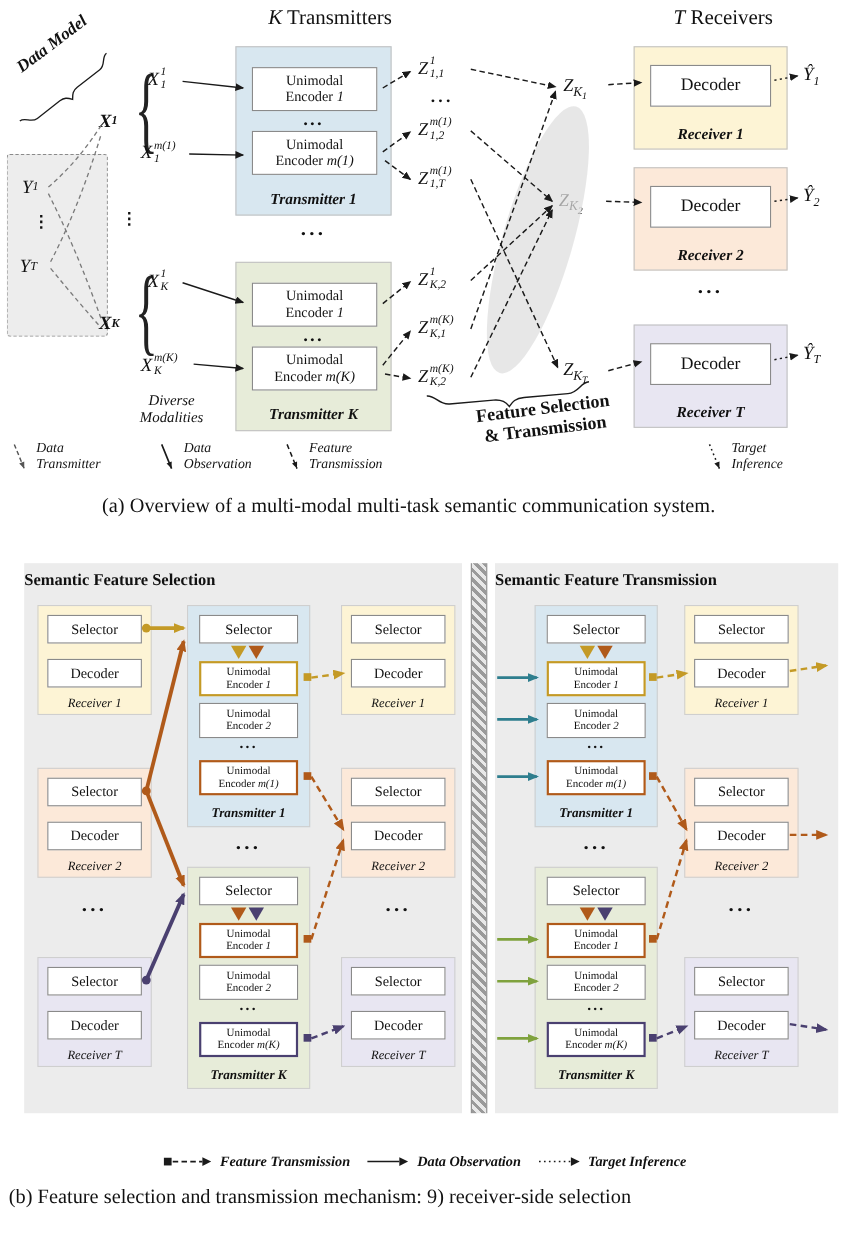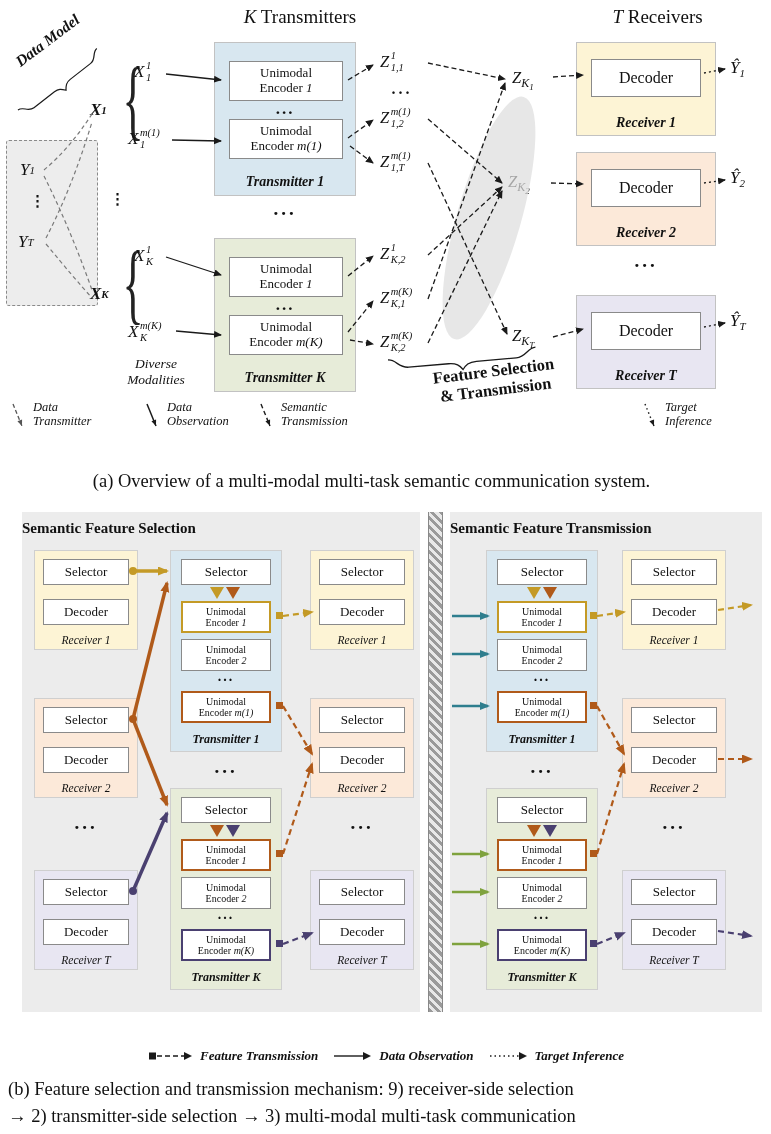--- a/index.html
+++ b/index.html
@@ -265,33 +265,33 @@
       </svg>
       <div class="txt"><span>Data</span><br><span>Observation</span></div>
     </div>
     <div class="legA" style="left:256px;top:400px;">
       <svg width="20" height="34">
         <line x1="5" y1="4" x2="14" y2="26" stroke="#1a1a1a" stroke-width="1.4" stroke-dasharray="4.5 3"></line>
         <g transform="translate(14,26) rotate(68)">
             <path d="M0,0 L-6,-2.5 L-6,2.5 z" fill="#1a1a1a"></path>
           </g>
       </svg>
-      <div class="txt"><span>Semantic</span><br><span>Transmission</span></div>
+      <div class="txt"><span>Feature</span><br><span>Transmission</span></div>
     </div>
     <div class="legA" style="left:640px;top:400px;">
       <svg width="20" height="34">
         <line x1="5" y1="4" x2="14" y2="26" stroke="#1a1a1a" stroke-width="1.4" stroke-dasharray="1.5 3"></line>
         <g transform="translate(14,26) rotate(68)">
             <path d="M0,0 L-6,-2.5 L-6,2.5 z" fill="#1a1a1a"></path>
           </g>
       </svg>
       <div class="txt"><span>Target</span><br><span>Inference</span></div>
     </div>
 
-    <div class="cap ctr" style="left:0;top:471px;width:743px;">(a) Overview of a multi-modal multi-task semantic communication system.</div>
+    <div class="cap ctr" style="left:0;top:450px;width:743px;">(a) Overview of a multi-modal multi-task semantic communication system.</div>
   </div>
 
   <div class="abs" style="left:0;top:500px;width:771px;height:634px;"></div>
 
   <div class="panel" style="left:22px;top:512px;width:398px;height:500px;"></div>
   <div class="panel" style="left:450px;top:512px;width:312px;height:500px;"></div>
   <div class="divider" style="left:428px;top:512px;height:500px;"></div>
 
   <div class="ptitle" style="left:22px;top:520px;width:398px;">Semantic Feature Selection</div>
   <div class="ptitle" style="left:450px;top:520px;width:312px;">Semantic Feature Transmission</div>
@@ -426,21 +426,21 @@
     <div class="item">
       <svg width="40" height="12">
         <line x1="2" y1="6" x2="31" y2="6" stroke="#1a1a1a" stroke-width="1.4" stroke-dasharray="1.5 3"></line>
         <path d="M31,2 L39,6 L31,10 z" fill="#1a1a1a"></path>
       </svg>
       <span class="lbl">Target Inference</span>
     </div>
   </div>
 
   <div class="cap" style="left:8px;top:1076px;width:758px;line-height:1.45;">
-    <span>(b) Feature selection and transmission mechanism: 9) receiver-side selection</span><br><span>→ 2) transmitter-side selection → 3) multi-modal multi-task communication</span>
+    <span>(b) Feature selection and transmission mechanism: 9) receiver-side selection</span><br>
   </div>
 
   <svg class="overlay" width="771" height="1134">
     <defs>
       <marker id="mB" markerUnits="userSpaceOnUse" markerWidth="9" markerHeight="8" refX="7" refY="3.5" orient="auto">
           <path d="M0,0 L8,3.5 L0,7 z" fill="#1a1a1a"></path>
         </marker>
       <marker id="mGold" markerUnits="userSpaceOnUse" markerWidth="12" markerHeight="10" refX="9" refY="4.5" orient="auto">
           <path d="M0,0 L11,4.5 L0,9 z" fill="#c49a26"></path>
         </marker>

